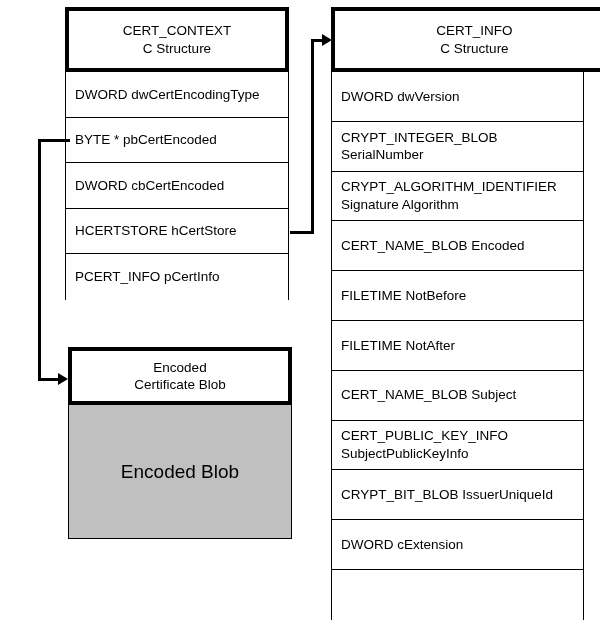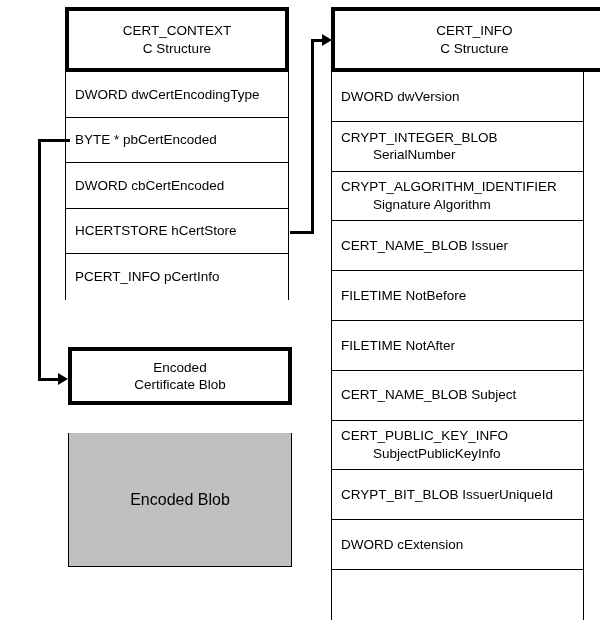--- a/index.html
+++ b/index.html
@@ -54,43 +54,42 @@
     flex-direction: column;
     justify-content: center;
     padding-left: 9px;
     font-size: 13.5px;
     line-height: 1.3;
     background: #ffffff;
   }
   .field-row:last-child {
     border-bottom: none;
   }
-  .field-row .l2 { display: block; margin-left: 32px; }
+  .field-row .l2 { display: block; }
 
   
   #cert-context-box { left: 65px; top: 7px; width: 224px; }
   #cert-context-box .struct-header { width: 224px; height: 65px; }
   #cert-context-box .struct-body   { width: 224px; height: 228px; }
   #cert-context-box .field-row     { height: 45.6px; }
 
   
   #blob-box { left: 68px; top: 347px; width: 224px; }
   #blob-box .struct-header { width: 224px; height: 58px; }
   #blob-box .blob-body {
     box-sizing: border-box;
     width: 224px;
     height: 134px;
     border: 1px solid #000000;
     border-top: none;
     background: #c0c0c0;
     display: flex;
     align-items: center;
     justify-content: center;
-    font-size: 16px;
-    margin-top: 28px;
+    font-size: 19px;
   }
 
   
   #cert-info-box { left: 331px; top: 7px; width: 253px; }
   #cert-info-box .struct-header { width: 287px; height: 65px; }
   #cert-info-box .struct-body   { width: 253px; height: 548px; }
   #cert-info-box .field-row     { height: 49.8px; }
 
   
   .wire {
@@ -158,21 +157,21 @@
       </div>
       <div class="field-row">
         <span class="l1">CRYPT_INTEGER_BLOB</span>
         <span class="l2">SerialNumber</span>
       </div>
       <div class="field-row">
         <span class="l1">CRYPT_ALGORITHM_IDENTIFIER</span>
         <span class="l2">Signature Algorithm</span>
       </div>
       <div class="field-row">
-        <span class="l1">CERT_NAME_BLOB Issuer</span>
+        <span class="l1">CERT_NAME_BLOB Encoded</span>
       </div>
       <div class="field-row">
         <span class="l1">FILETIME NotBefore</span>
       </div>
       <div class="field-row">
         <span class="l1">FILETIME NotAfter</span>
       </div>
       <div class="field-row">
         <span class="l1">CERT_NAME_BLOB Subject</span>
       </div>

